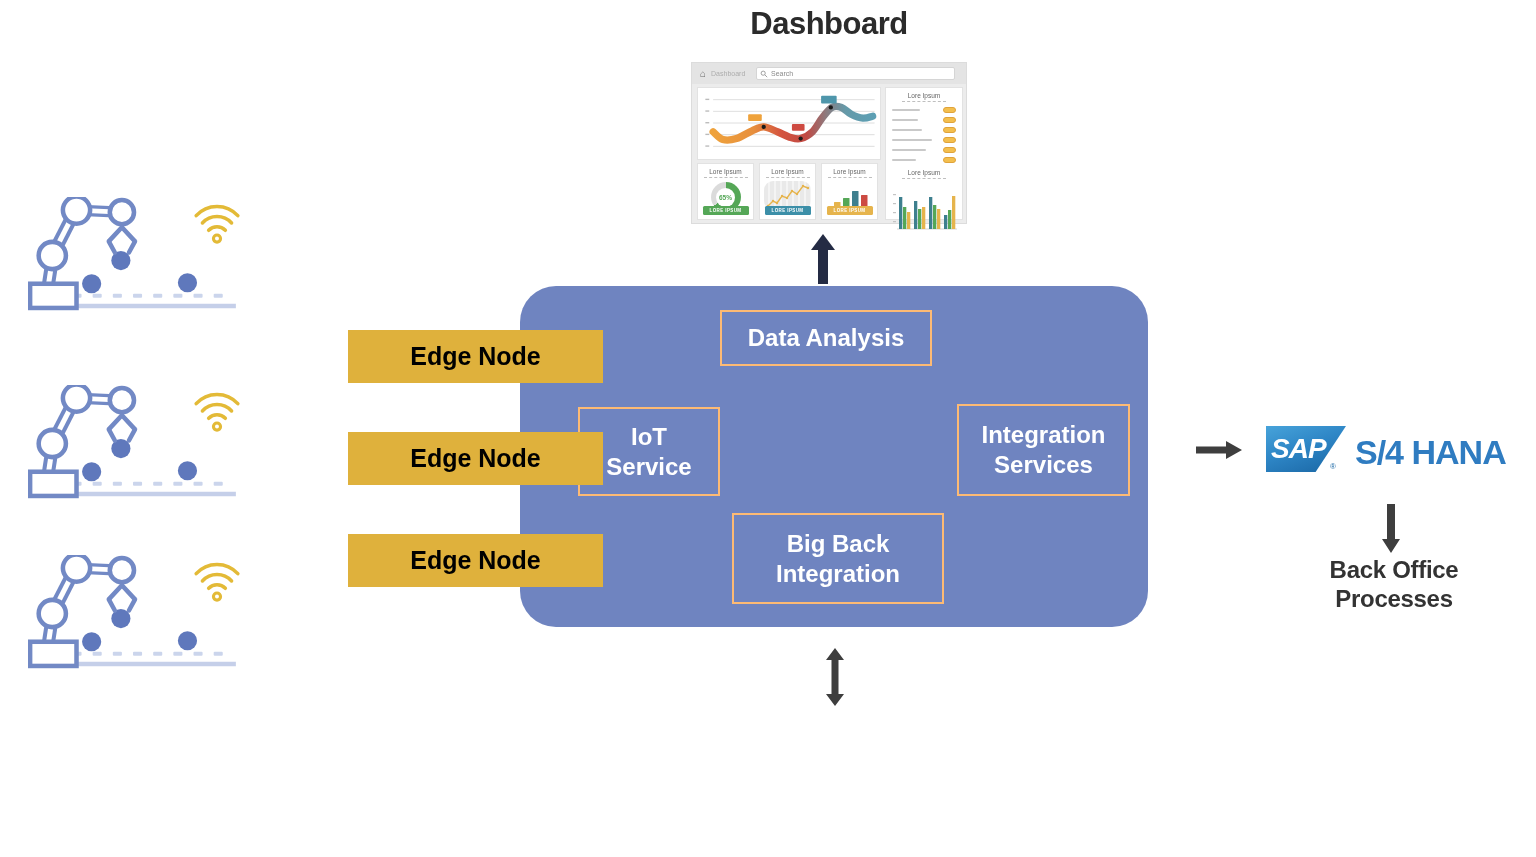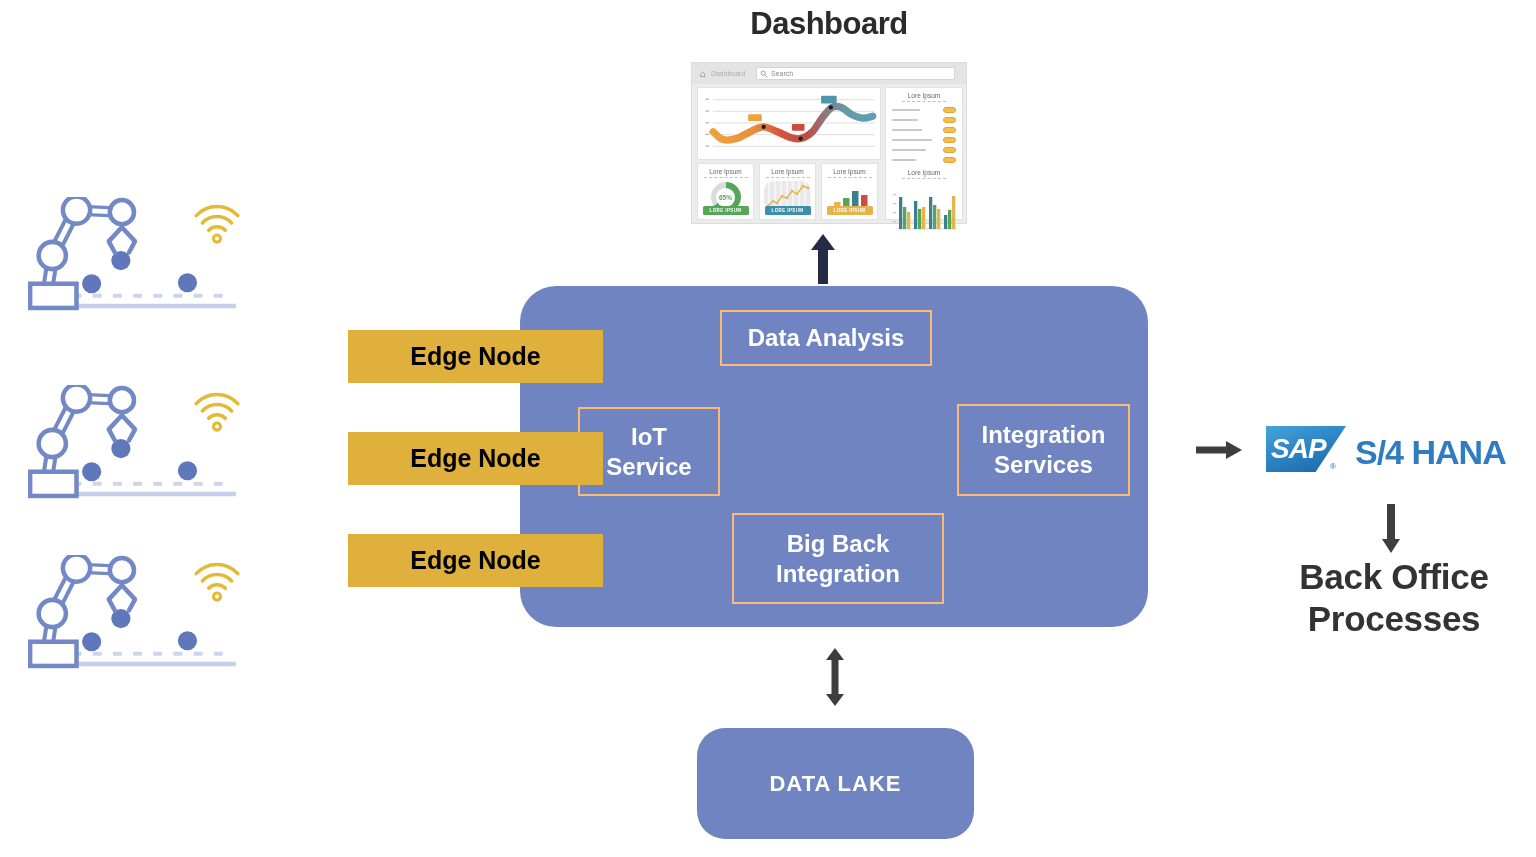--- a/index.html
+++ b/index.html
@@ -4,21 +4,21 @@
 <style>
   html,body{margin:0;padding:0;background:#fff;font-family:"Liberation Sans",sans-serif;}
   #stage{position:relative;width:1536px;height:857px;background:#fff;overflow:hidden;border-radius:18px;}
   .abs{position:absolute;}
   
   .page-title{left:691px;top:6px;width:276px;text-align:center;font-size:31px;font-weight:bold;color:#2b2b2b;letter-spacing:-.5px;}
   .platform-box{left:520px;top:286px;width:628px;height:341px;background:#6F84C0;border-radius:36px;}
   .svc-box{position:absolute;border:2px solid #fdba74;color:#fff;font-weight:bold;font-size:24px;display:flex;flex-direction:column;align-items:center;justify-content:center;text-align:center;line-height:1.25;}
   .edge-node{left:300px;width:255px;height:53px;background:#DFB13C;color:#000000;font-weight:bold;font-size:25px;display:flex;align-items:center;justify-content:center;z-index:3;margin-left:48px;}
   .datalake{left:697px;top:728px;width:277px;height:111px;background:#6F84C0;border-radius:28px;color:#fff;font-weight:bold;font-size:22px;letter-spacing:1px;display:flex;align-items:center;justify-content:center;}
-  .backoffice{left:1283px;top:556px;width:222px;text-align:center;font-size:35px;font-weight:bold;color:#333;line-height:1.2;letter-spacing:-.3px;}
+  .backoffice{left:1283px;top:556px;width:222px;text-align:center;font-size:24px;font-weight:bold;color:#333;line-height:1.2;letter-spacing:-.3px;}
   
   .sap-wrap{left:1266px;top:426px;height:46px;display:flex;align-items:flex-end;}
   .sap-shape{position:relative;width:80px;height:46px;background:linear-gradient(160deg,#47A3DA 0%,#2E86C6 45%,#1A67A5 95%);clip-path:polygon(0 0,100% 0,62% 100%,0 100%);}
   .sap-text{position:absolute;left:5px;top:7px;color:#fff;font-style:italic;font-weight:bold;font-size:28px;letter-spacing:-1px;}
   .sap-reg{position:absolute;left:1330px;top:462px;font-size:8px;color:#1A67A5;}
   .sap-product{margin-left:9px;font-size:34px;font-weight:bold;color:#2F7CC1;letter-spacing:-1px;white-space:nowrap;}
   
   .dash{left:691px;top:62px;width:276px;height:162px;background:#ECECEC;border:1px solid #DCDCDC;box-sizing:border-box;}
   .dash-header{position:absolute;left:0;top:0;width:100%;height:21px;background:#E4E4E4;display:flex;align-items:center;}
   .home-ic{margin-left:8px;color:#6a6a6a;font-size:10px;line-height:1;}
@@ -291,23 +291,20 @@
   <div class="abs edge-node" style="top:330px">
     <span>Edge Node</span>
   </div>
   <div class="abs edge-node" style="top:432px">
     <span>Edge Node</span>
   </div>
   <div class="abs edge-node" style="top:534px">
     <span>Edge Node</span>
   </div>
 
-  <div class="abs datalake">
-    <span>DATA LAKE</span>
-  </div>
 
   <div class="abs sap-wrap">
     <div class="sap-shape">
       <span class="sap-text">SAP</span>
     </div>
     <span class="sap-product">S/4 HANA</span>
   </div>
   <span class="abs sap-reg">®</span>
 
   <div class="abs backoffice">

